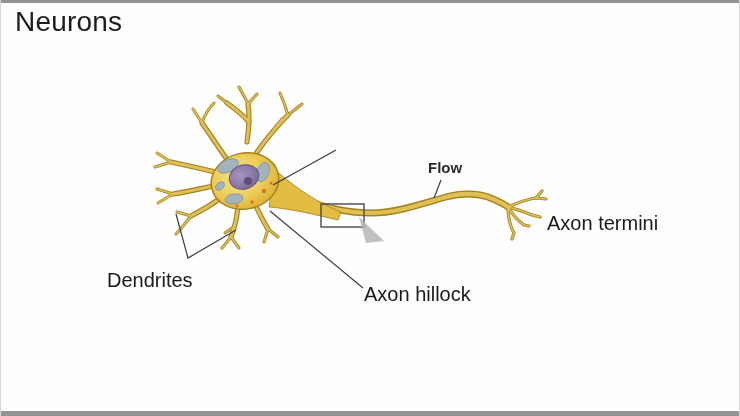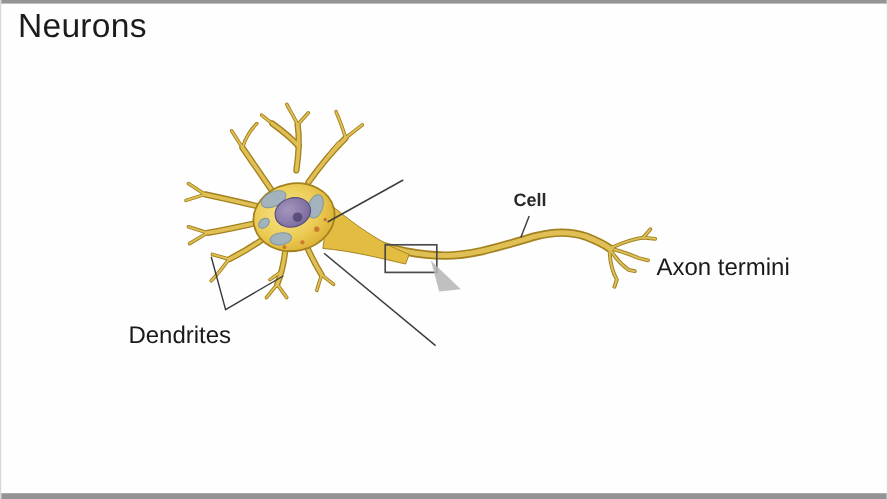--- a/index.html
+++ b/index.html
@@ -130,18 +130,19 @@
     <line class="ann" x1="335" y1="150" x2="272" y2="185"></line>
     <line class="ann" x1="440" y1="180" x2="433" y2="198"></line>
     <path class="ann" d="M175 214 L187 258 L235 230"></path>
     <line class="ann" x1="269" y1="211" x2="362" y2="288"></line>
 
     <rect x="320" y="204" width="43" height="23" fill="none" stroke="#4a4a4a" stroke-width="1.4"></rect>
 
     <polygon points="358,217 383,241 365,243" fill="#b5b5b5" opacity="0.85"></polygon>
   </svg>
 
-  <div class="lbl small" style="left:427px;top:160px;">Cell</div>
+  <div class="lbl small" style="left:427px;top:160px;">Flow</div>
   <div class="lbl" style="left:106px;top:269px;">Dendrites</div>
   <div class="lbl" style="left:546px;top:212px;">Axon termini</div>
+  <div class="lbl" style="left:363px;top:283px;">Axon hillock</div>
 
   <div class="bar bottom"></div>
 </div>
 
 </body></html>

